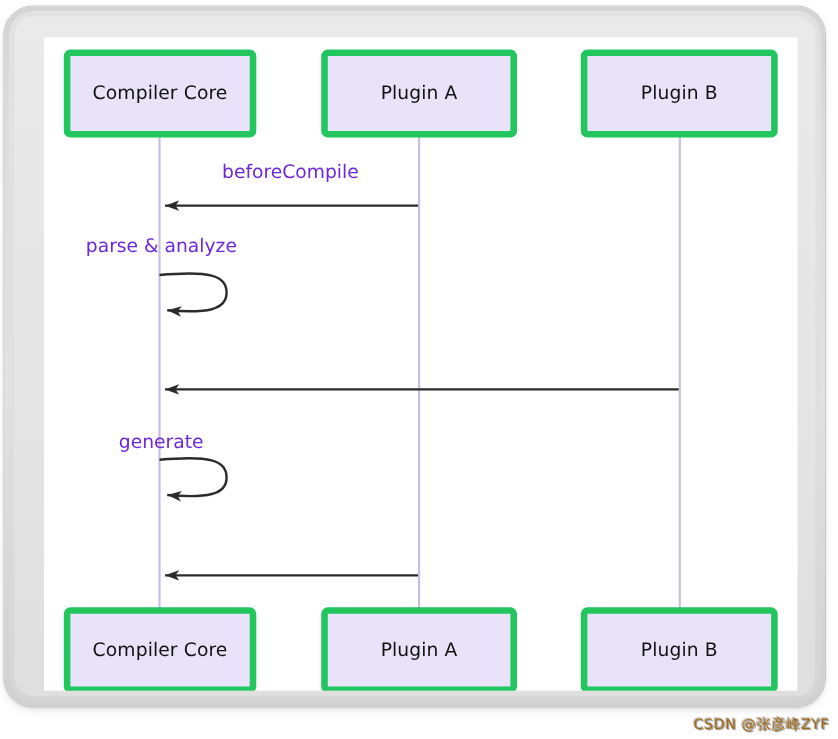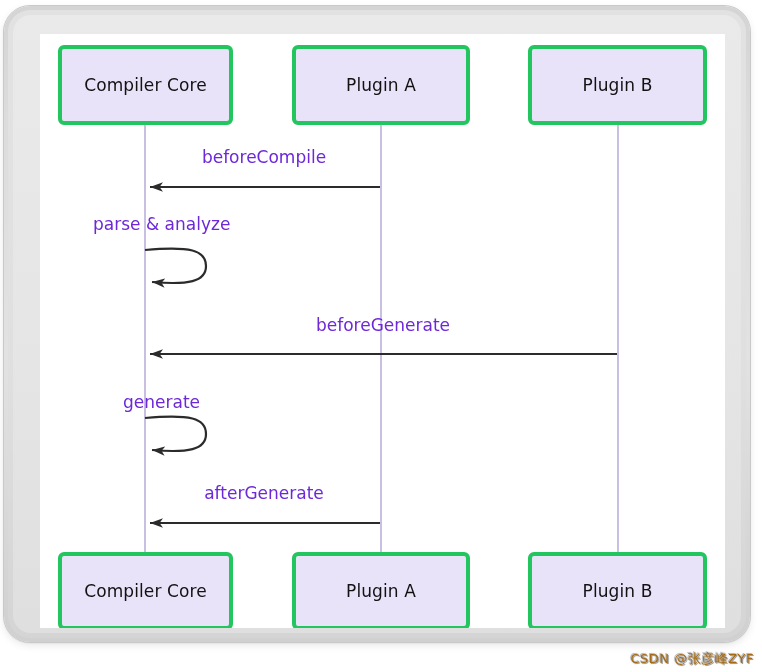--- a/index.html
+++ b/index.html
@@ -57,21 +57,21 @@
     height: 594px;
     background: #ffffff;
     overflow: hidden;
   }
 
   
   .participant {
     position: absolute;
     box-sizing: border-box;
     background: #e8e3f8;
-    border: 4px solid #22c55e;
+    border: 6px solid #22c55e;
     border-radius: 6px;
     display: flex;
     align-items: center;
     justify-content: center;
     color: #121212;
     font-size: 17px;
     letter-spacing: .1px;
   }
 
   
@@ -84,21 +84,20 @@
   
   .msg-label {
     position: absolute;
     color: #6d28d9;
     font-size: 17px;
     white-space: nowrap;
     transform: translateX(-50%);
   }
   .msg-label.left {
     transform: none;
-    margin-left: 15px;
   }
 
   
   #arrows {
     position: absolute;
     left: 0;
     top: 0;
     width: 685px;
     height: 594px;
     pointer-events: none;
@@ -148,25 +147,23 @@
     <span>Plugin A</span>
   </div>
   <div class="participant" style="left:488px; top:518px; width:179px; height:78px;">
     <span>Plugin B</span>
   </div>
 
   <div class="msg-label" style="left:224px; top:113px;">beforeCompile</div>
 
   <div class="msg-label left" style="left:38px; top:180px;">parse &amp; analyze</div>
 
-  <div class="msg-label" style="left:343px; top:281px;">beforeGenerate</div>
 
   <div class="msg-label left" style="left:68px; top:358px;">generate</div>
 
-  <div class="msg-label" style="left:224px; top:449px;">afterGenerate</div>
 
   <svg id="arrows" viewBox="0 0 685 594">
     <defs>
       <marker id="ah" markerWidth="14" markerHeight="12" refX="13" refY="6" orient="auto" markerUnits="userSpaceOnUse">
         <path d="M13,6 L0,1.2 L3.4,6 L0,10.8 Z" fill="#2b2b2b"></path>
       </marker>
     </defs>
 
     <g>
       <line x1="340" y1="153" x2="110" y2="153" stroke="#2b2b2b" stroke-width="2" marker-end="url(#ah)"></line>

